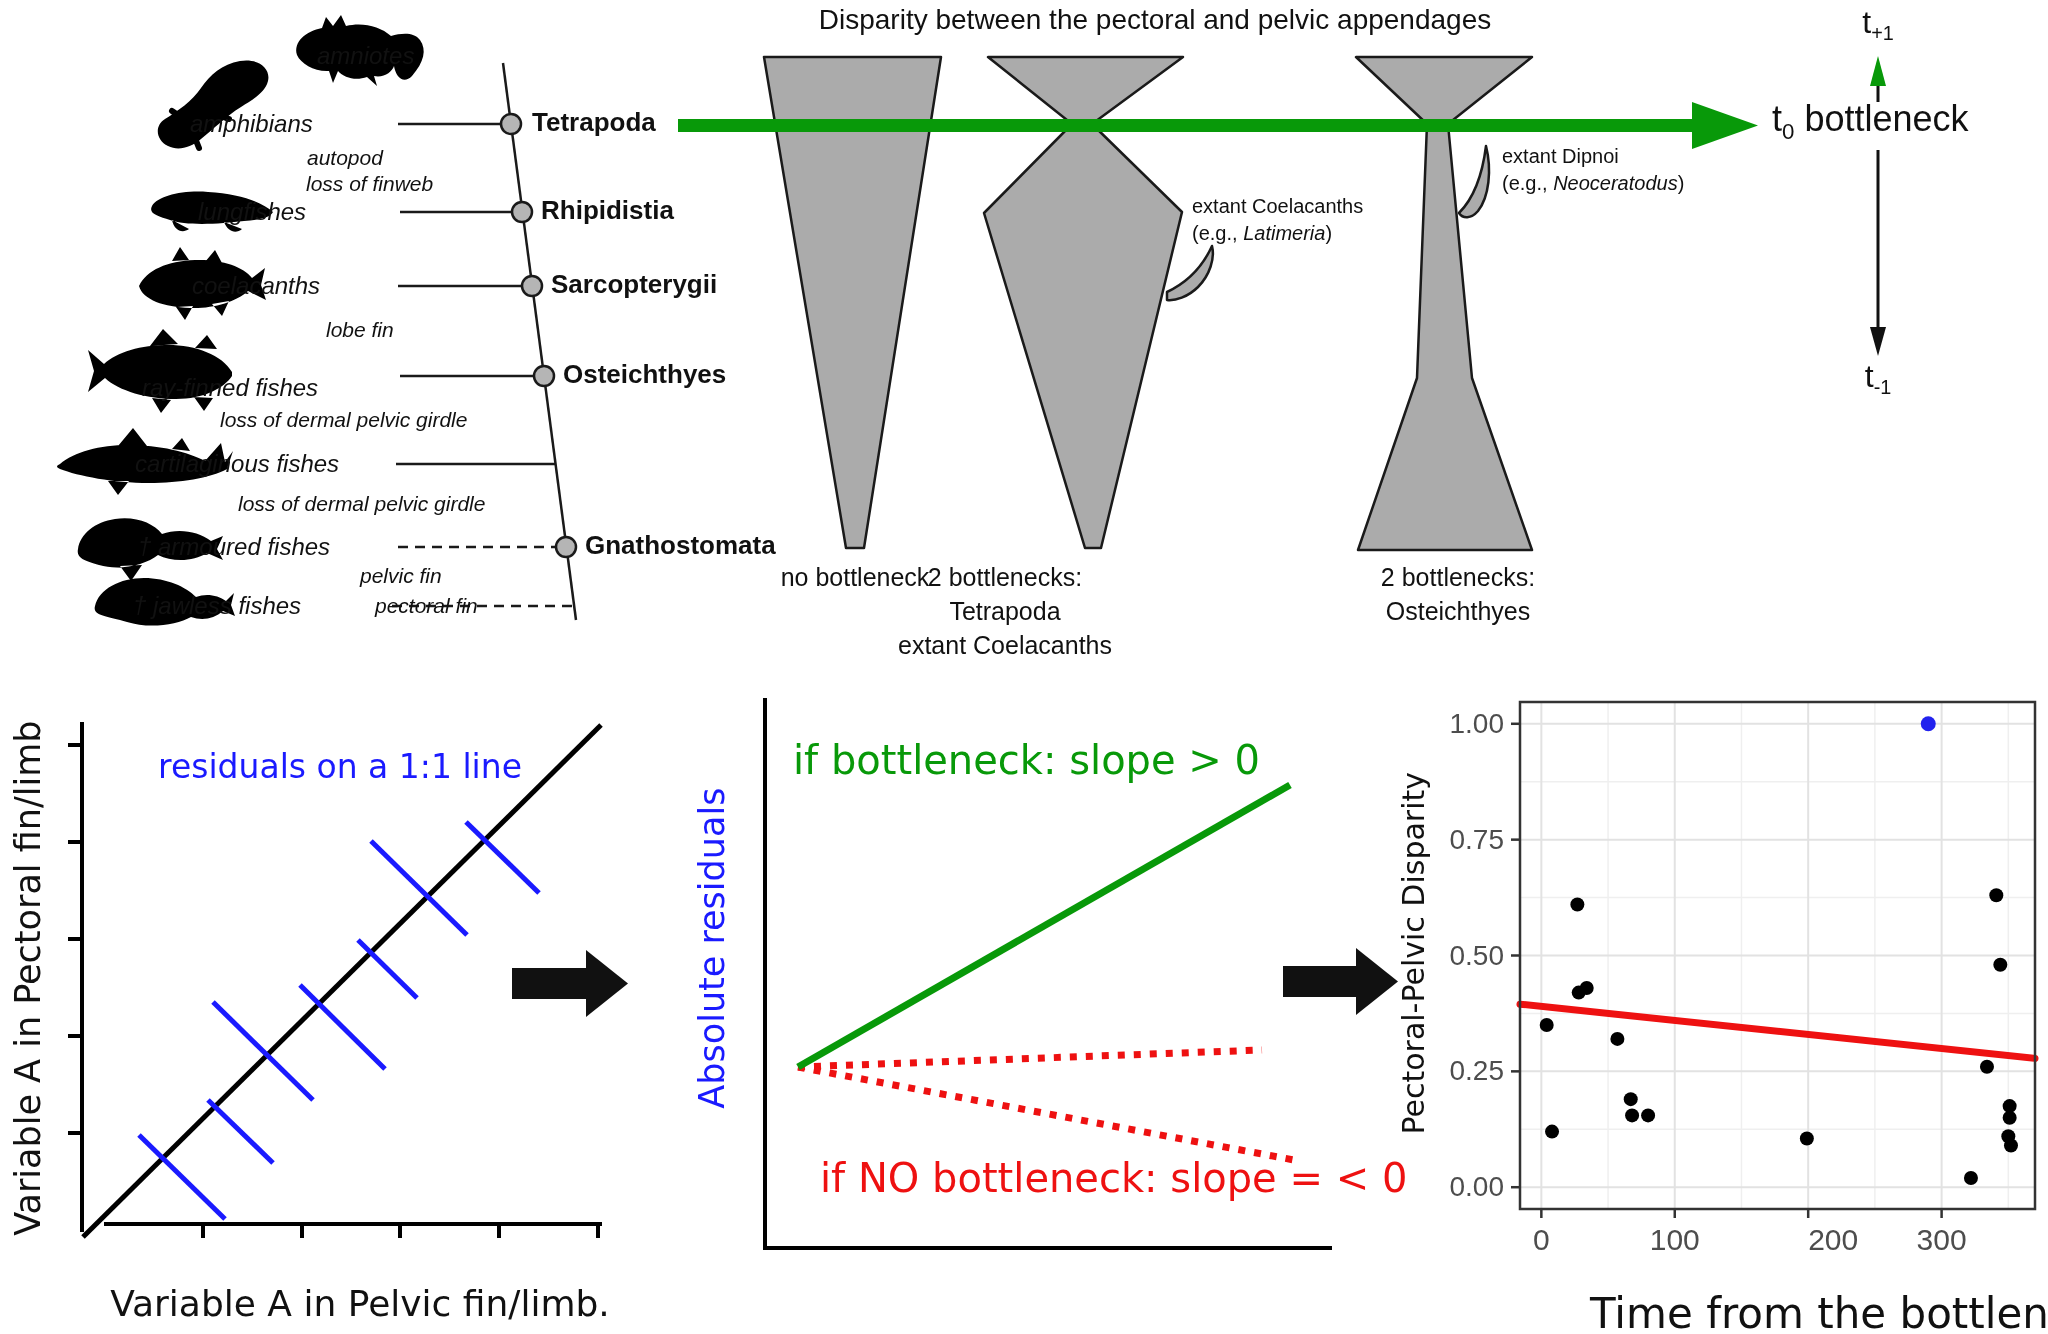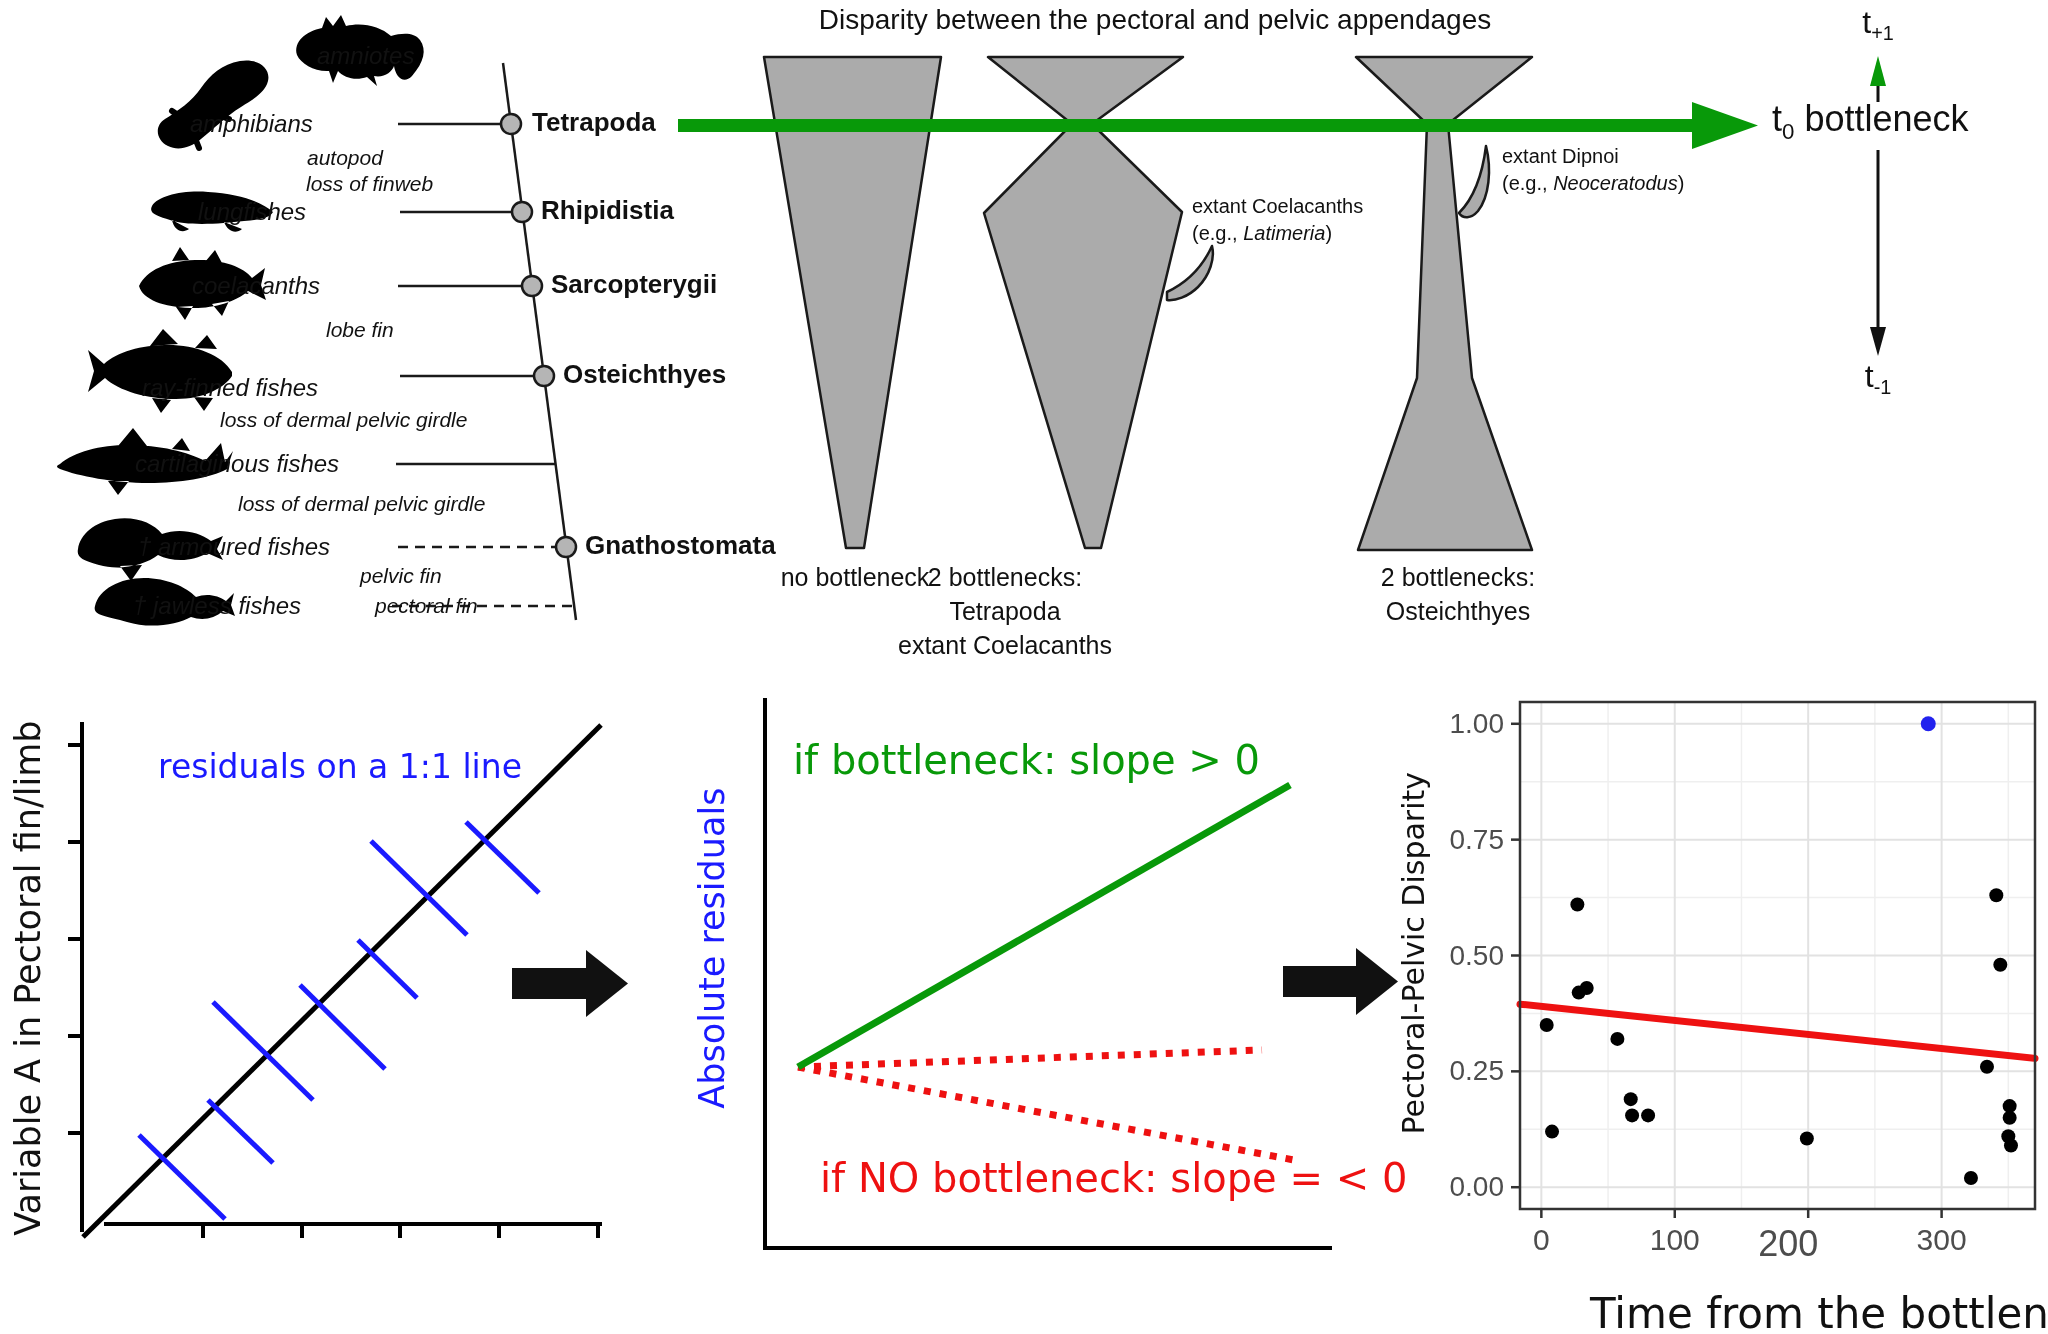--- a/index.html
+++ b/index.html
@@ -226,30 +226,31 @@
   </div>
   <div class="lbl" style="left:1772px;top:98px;font-size:36px;">
     <span>t</span><sub>0</sub><span> bottleneck</span>
   </div>
   <div class="lbl center" style="left:1823px;top:358px;width:110px;font-size:32px;">
     <span>t</span><sub>-1</sub>
   </div>
 
   <div class="lbl djv rot center" style="left:-242px;top:958px;width:540px;font-size:35px;">Variable A in Pectoral fin/limb</div>
   <div class="lbl djv center" style="left:140px;top:748px;width:400px;font-size:33px;color:#1a1aff;">residuals on a 1:1 line</div>
+  <div class="lbl djv center" style="left:95px;top:1283px;width:530px;font-size:36px;">Variable A in Pelvic fin/limb.</div>
 
   <div class="lbl djv rot center" style="left:482px;top:928px;width:460px;font-size:35px;color:#1a1aff;">Absolute residuals</div>
   <div class="lbl djv" style="left:793px;top:737px;font-size:40px;color:#089909;">if bottleneck: slope &gt; 0</div>
   <div class="lbl djv" style="left:772px;top:1155px;font-size:40px;color:#ee1111;margin-left:48px;">if NO bottleneck: slope = &lt; 0</div>
 
   <div class="lbl djv rot center" style="left:1154px;top:936px;width:520px;font-size:30px;color:#111;">Pectoral-Pelvic Disparity</div>
   <div class="lbl djv center" style="left:1590px;top:1290px;width:500px;font-size:42px;color:#111;">Time from the bottleneck (My)</div>
 
 <div class="tick-lbl" style="left: 1491.35px; top: 1223px; width: 100px; text-align: center; font-size: 30px;">0</div>
     <div class="tick-lbl" style="left: 1624.77px; top: 1223px; width: 100px; text-align: center; font-size: 30px;">100</div>
-    <div class="tick-lbl" style="left: 1758.19px; top: 1223px; width: 100px; text-align: left; font-size: 36px;">200</div>
+    <div class="tick-lbl" style="left: 1758.19px; top: 1223px; width: 100px; text-align: right; font-size: 30px;">200</div>
     <div class="tick-lbl" style="left: 1891.61px; top: 1223px; width: 100px; text-align: center; font-size: 30px;">300</div>
     <div class="tick-lbl" style="left: 1424px; top: 1171.22px; width: 80px; text-align: right; font-size: 28px;">0.00</div>
     <div class="tick-lbl" style="left: 1424px; top: 1055.36px; width: 80px; text-align: right; font-size: 28px;">0.25</div>
     <div class="tick-lbl" style="left: 1424px; top: 939.5px; width: 80px; text-align: right; font-size: 28px;">0.50</div>
     <div class="tick-lbl" style="left: 1424px; top: 823.641px; width: 80px; text-align: right; font-size: 28px;">0.75</div>
     <div class="tick-lbl" style="left: 1424px; top: 707.782px; width: 80px; text-align: right; font-size: 28px;">1.00</div>
   </div>
 
 </body></html>

